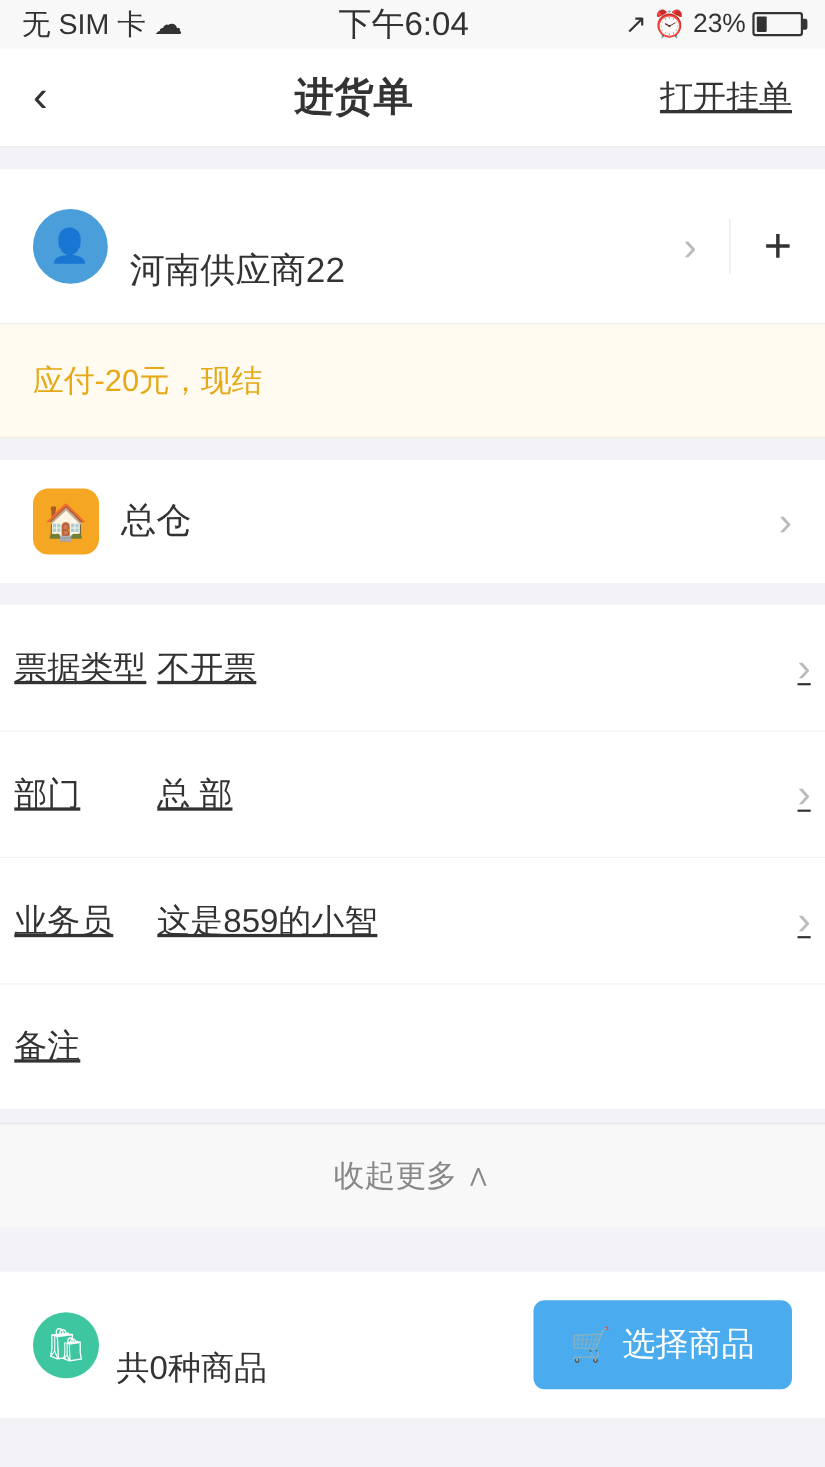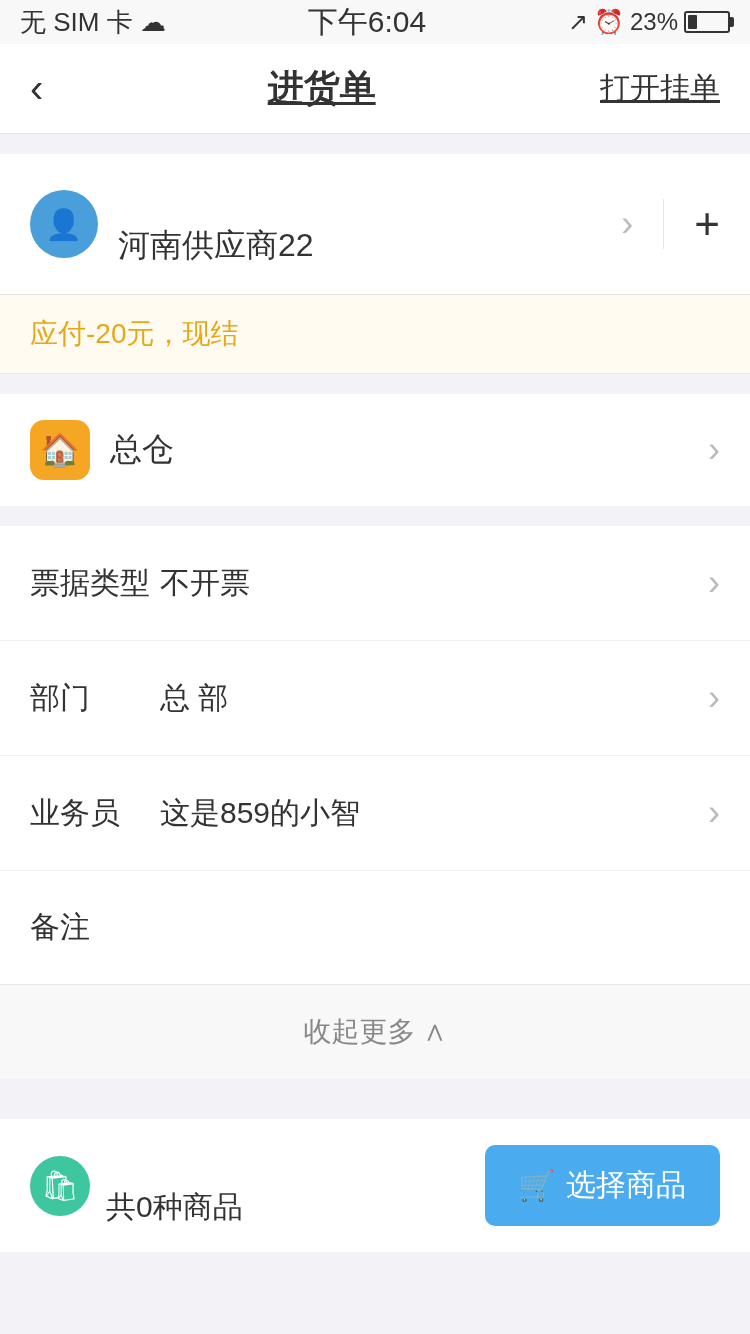--- a/index.html
+++ b/index.html
@@ -56,21 +56,20 @@
       font-size: 40px;
       color: #333;
       cursor: pointer;
       display: flex;
       align-items: center;
     }
     .nav-title {
       font-size: 36px;
       font-weight: 600;
       color: #333;
-      text-decoration: underline;
     }
     .nav-action {
       font-size: 30px;
       color: #333;
       cursor: pointer;
       text-decoration: underline;
     }
 
     
     .section-divider {
@@ -122,21 +121,21 @@
     .supplier-divider-v {
       width: 1px;
       height: 50px;
       background: #e5e5e5;
       margin-right: 30px;
     }
 
     
     .notice-banner {
       background: #fffbf0;
-      padding: 20px 30px;
+      padding: 32px 30px;
       font-size: 28px;
       color: #e6a817;
       border-bottom: 1px solid #f0e8d0;
     }
 
     
     .warehouse-row {
       display: flex;
       align-items: center;
       padding: 26px 30px;
@@ -164,22 +163,23 @@
     }
 
     
     .form-section {
       background: #fff;
       margin-top: 20px;
     }
     .form-row {
       display: flex;
       align-items: center;
-      padding: 36px 30px;
+      padding: 36px 13px;
       border-bottom: 1px solid #f0f0f0;
+      text-decoration: underline;
     }
     .form-row:last-child {
       border-bottom: none;
     }
     .form-label {
       font-size: 30px;
       color: #333;
       width: 130px;
       flex-shrink: 0;
     }
@@ -198,20 +198,21 @@
 
     
     .collapse-row {
       background: #f8f8f8;
       padding: 28px 30px;
       text-align: center;
       font-size: 28px;
       color: #888;
       border-top: 1px solid #e5e5e5;
       cursor: pointer;
+      margin-top: 13px;
     }
 
     
     .bottom-bar {
       background: #fff;
       padding: 24px 30px;
       display: flex;
       align-items: center;
       justify-content: space-between;
       margin-top: 20px;

